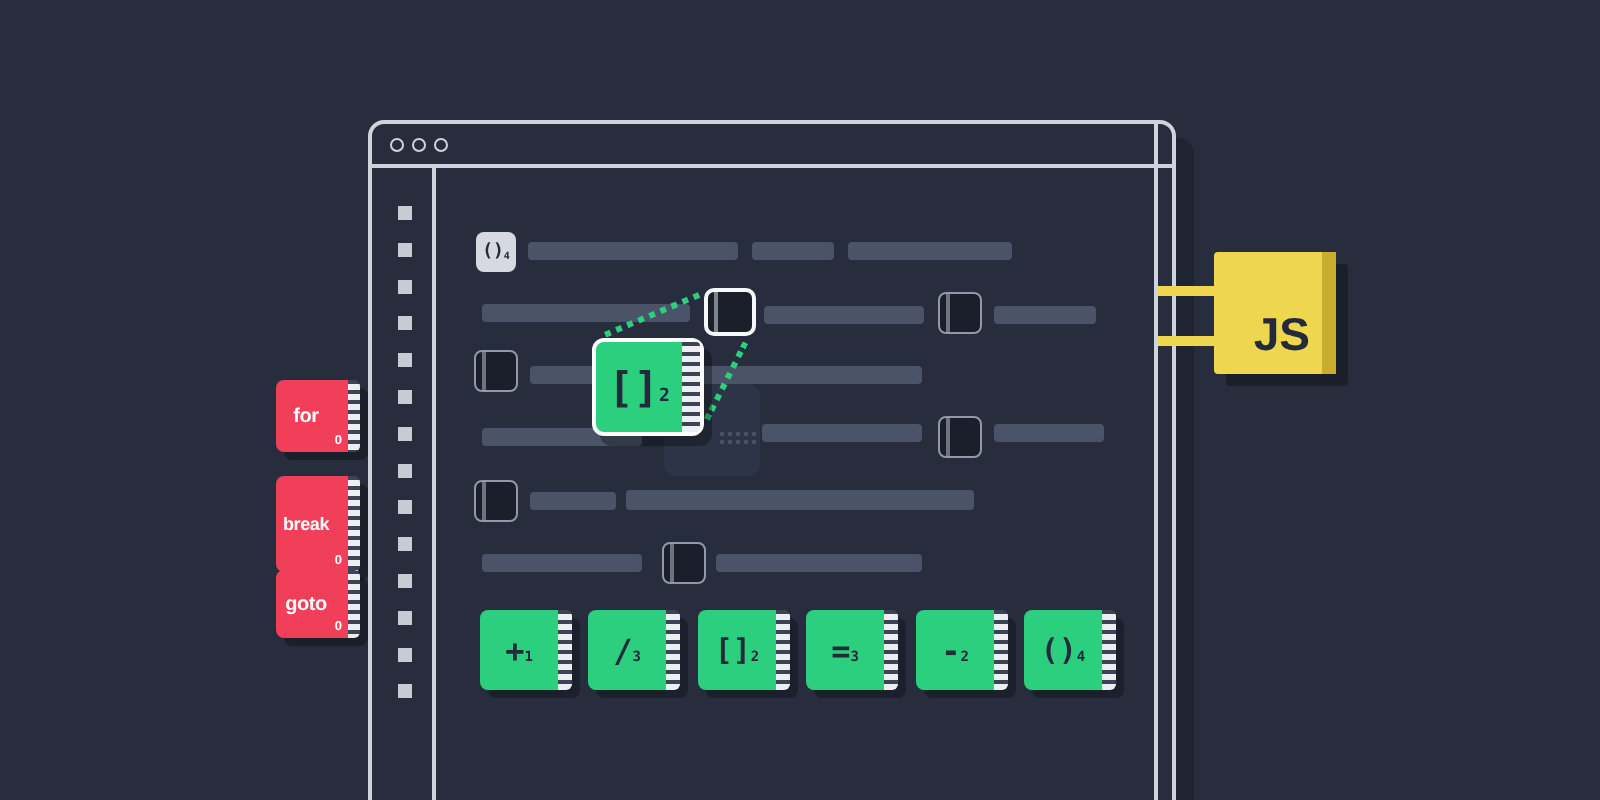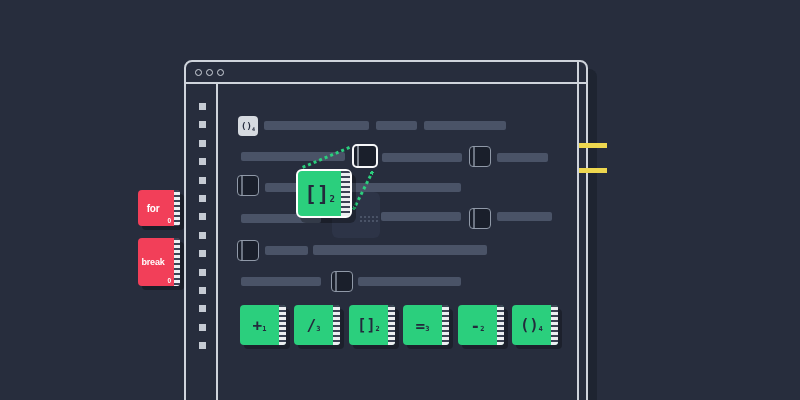--- a/index.html
+++ b/index.html
@@ -168,20 +168,25 @@
   <div class="note" style="top:190px;height:36px">
     <span class="note-label">for</span>
     <span class="note-sub">0</span>
     <div class="ridge"></div>
   </div>
   <div class="note" style="top:238px;height:48px">
     <span class="note-label" style="font-size:9px">break</span>
     <span class="note-sub">0</span>
     <div class="ridge"></div>
   </div>
+  <div class="note" style="top:285px;height:34px">
+    <span class="note-label">goto</span>
+    <span class="note-sub">0</span>
+    <div class="ridge"></div>
+  </div>
 
   <div class="tile" style="left:240px;top:305px;width:46px;height:40px">
     <div class="face">
         <span class="sym" style="font-size:16px">+</span>
         <span class="sub" style="font-size:7px">1</span>
       </div>
     <div class="ridge"></div>
   </div>
   <div class="tile" style="left:294px;top:305px;width:46px;height:40px">
     <div class="face">
@@ -214,14 +219,18 @@
   <div class="tile" style="left:512px;top:305px;width:46px;height:40px">
     <div class="face">
         <span class="sym" style="font-size:15px">()</span>
         <span class="sub" style="font-size:7px">4</span>
       </div>
     <div class="ridge"></div>
   </div>
 
   <div class="pin" style="left:579px;top:143px"></div>
   <div class="pin" style="left:579px;top:168px"></div>
+  <div class="js-badge">
+    <div class="js-edge"></div>
+    <span class="js-label">JS</span>
+  </div>
 
 </div>
 
 </body></html>

